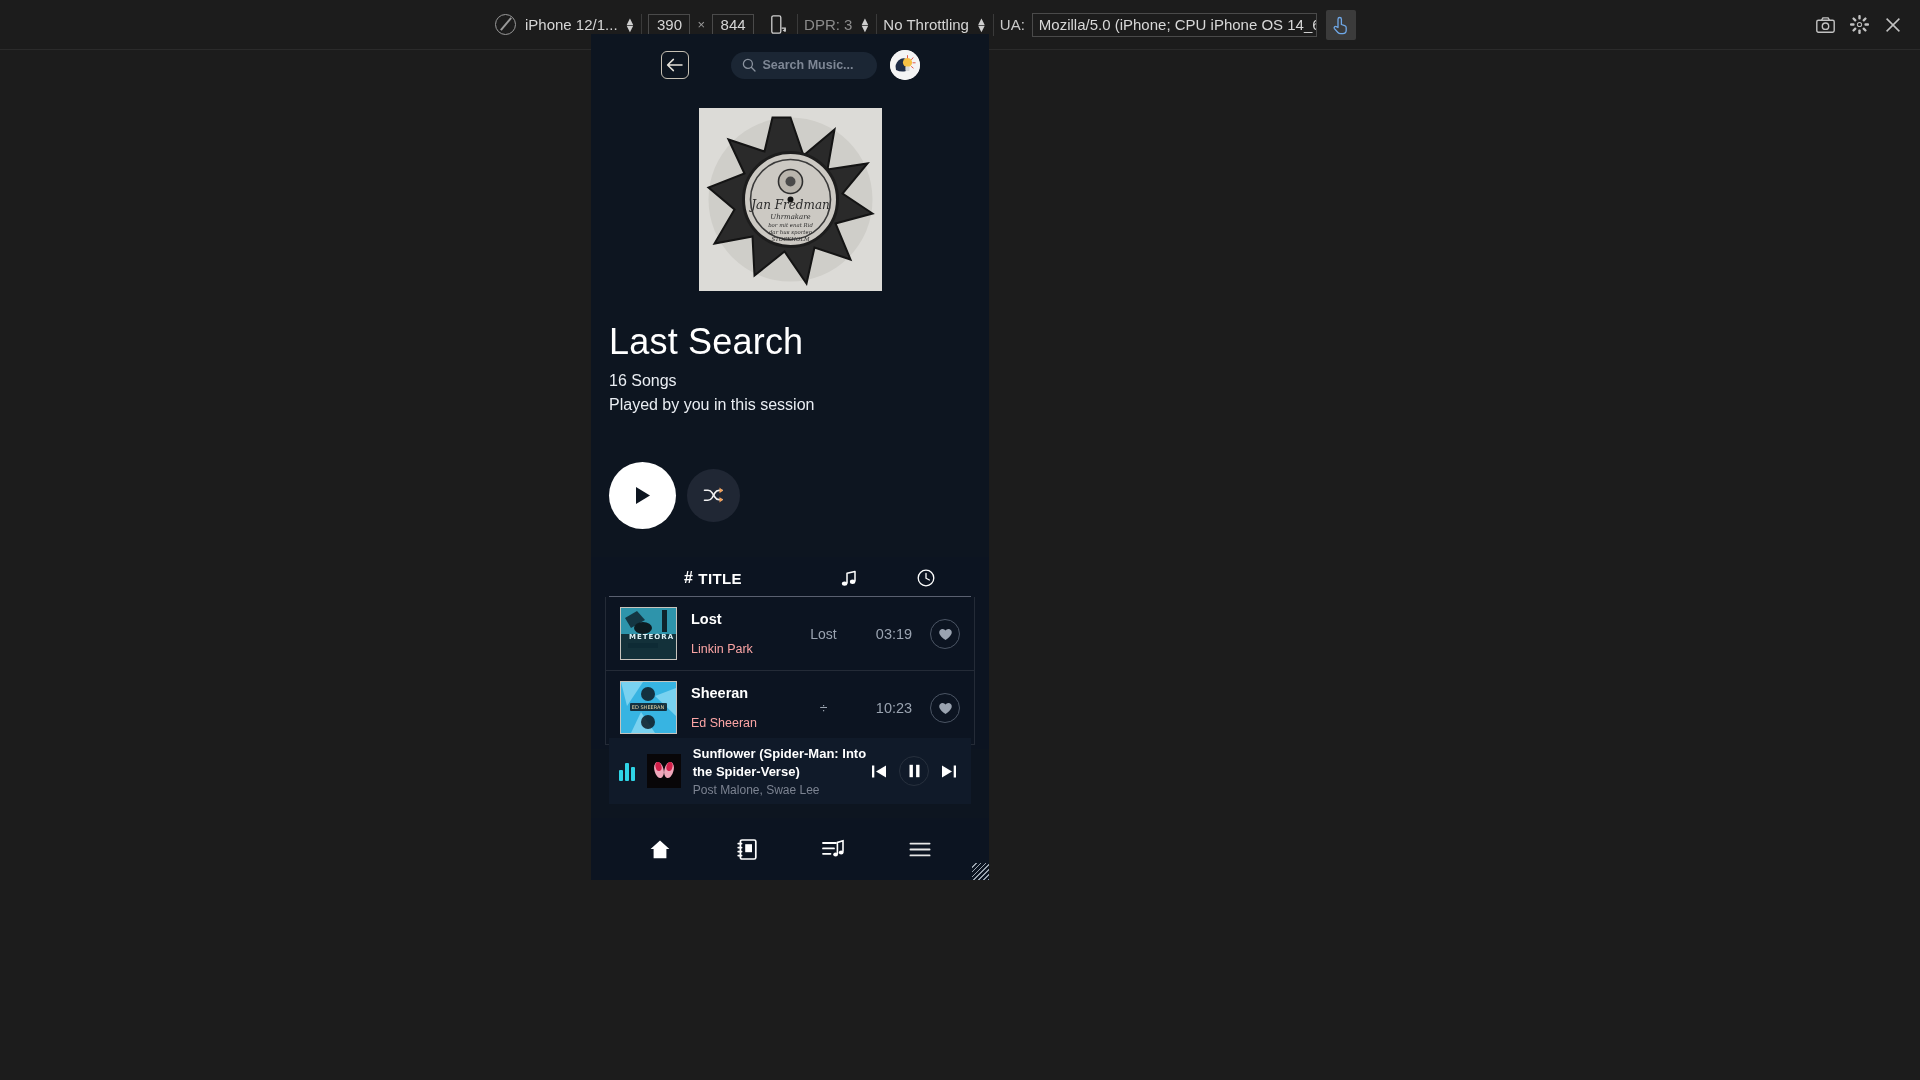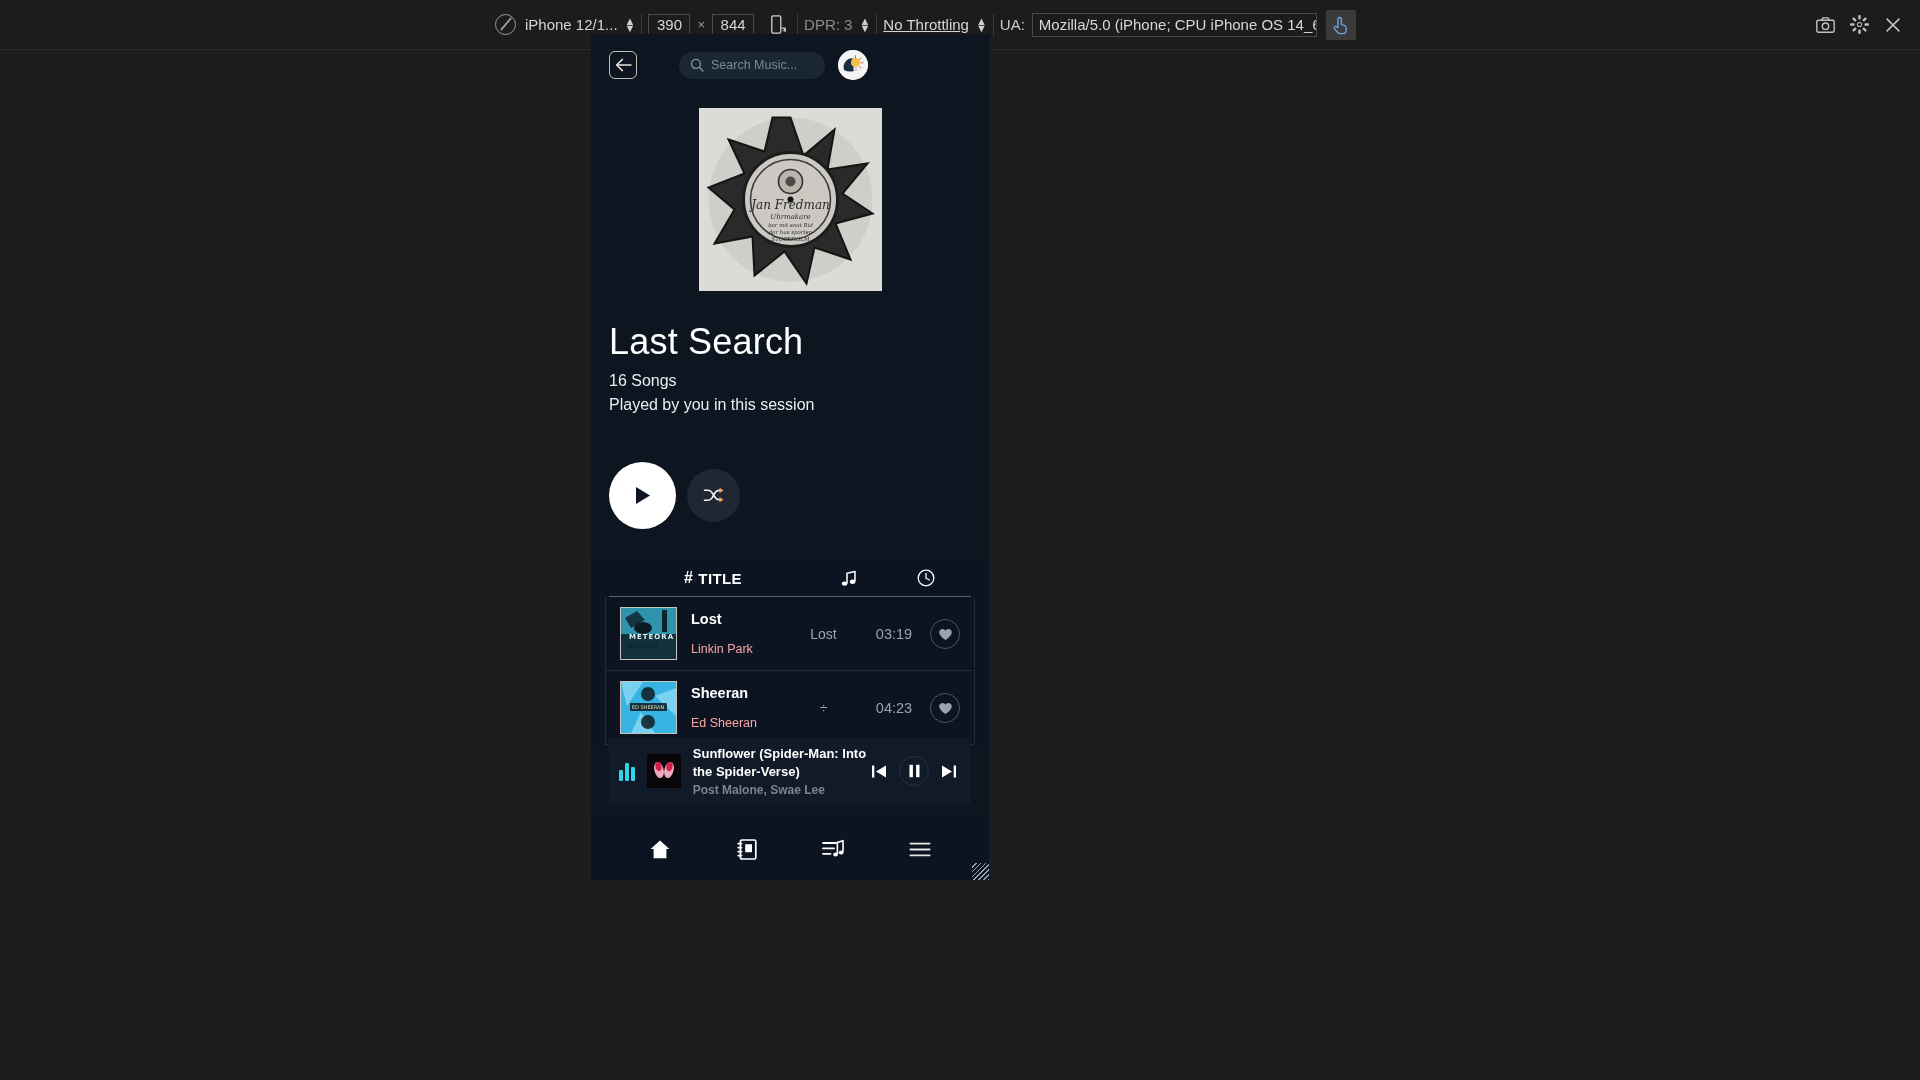--- a/index.html
+++ b/index.html
@@ -42,21 +42,21 @@
     background: #1c1c1c; border: 1px solid #4a4a4a;
     color: #d6d6d6; font-size: 15px; line-height: 20px;
     text-align: center; font-family: "Liberation Sans", sans-serif;
   }
   .dt-x { color: #9a9a9a; font-size: 13px; margin: 0 7px; }
   .rotate-btn {
     width: 26px; height: 26px; margin-left: 11px;
     display: flex; align-items: center; justify-content: center;
   }
   .dt-label { color: #8c8c8c; font-size: 15px; }
-  .dt-value { color: #d6d6d6; font-size: 15px; text-decoration: underline; }
+  .dt-value { color: #d6d6d6; font-size: 15px; }
   .ua-label { color: #c9c9c9; font-size: 15px; margin-right: 7px; }
   .ua-field {
     height: 24px; width: 285px; padding: 0 6px;
     background: #1c1c1c; border: 1px solid #4a4a4a;
     color: #d8d8d8; font-size: 15px; line-height: 22px;
     overflow: hidden; white-space: nowrap;
   }
   .touch-btn {
     width: 30px; height: 30px; margin-left: 9px;
     background: #3b3b3b; border-radius: 2px;
@@ -82,21 +82,21 @@
     position: absolute; right: 0; bottom: 0;
     width: 17px; height: 17px;
     background: repeating-linear-gradient(
       -45deg, #9aa3ad 0 1.2px, transparent 1.2px 3.4px);
     pointer-events: none;
   }
 
   
   .app-header {
     height: 52px; padding: 10px 18px 0 18px;
-    display: flex; align-items: center; justify-content: flex-start;
+    display: flex; align-items: center; justify-content: center; font-weight: bold;
   }
   .back-btn {
     width: 28px; height: 28px; border-radius: 6px;
     border: 1.5px solid #c6c0b4;
     display: flex; align-items: center; justify-content: center;
     flex: none;
   }
   .search-box {
     width: 146px; height: 27px; border-radius: 14px;
     background: #1b2634;
@@ -204,21 +204,21 @@
   .eq { display: flex; align-items: flex-end; gap: 2.5px; height: 20px; }
   .eq i { display: block; width: 3.6px; background: #2fd4e6; border-radius: 1px; }
   .np-art {
     width: 34px; height: 34px; margin-left: 12px;
     background: #0a0a0a; position: relative; overflow: hidden; flex: none;
   }
   .np-meta { margin-left: 12px; flex: 1; min-width: 0; }
   .np-title {
     color: #ffffff; font-size: 13px; font-weight: 700; line-height: 1.33;
   }
-  .np-artist { color: #7c8391; font-size: 12px; font-weight: 700; margin-top: 3px; }
+  .np-artist { color: #7c8391; font-size: 12px; font-weight: 400; margin-top: 3px; }
   .np-controls { display: flex; align-items: center; gap: 8px; }
   .np-btn {
     width: 24px; height: 24px;
     display: flex; align-items: center; justify-content: center;
   }
   .np-btn.pause {
     width: 30px; height: 30px; border-radius: 50%;
     border: 1px solid #2a3murk;
     border: 1px solid #27303d;
   }
@@ -477,21 +477,21 @@
             <circle cx="27" cy="40" r="7"></circle>
           </g>
           <text x="27" y="27" font-family="DejaVu Sans, sans-serif" font-size="5" fill="#e9d7a8" text-anchor="middle">ED SHEERAN</text>
         </svg>
       </div>
       <div class="track-main">
         <div class="track-name">Sheeran</div>
         <div class="track-artist">Ed Sheeran</div>
       </div>
       <div class="track-album">÷</div>
-      <div class="track-time">04:23</div>
+      <div class="track-time">10:23</div>
       <div class="heart-btn">
         <svg width="15" height="14" viewBox="0 0 15 14">
           <path d="M7.5 13 C1 8.6 0.4 5.4 2 3.2 A3.6 3.6 0 0 1 7.5 3.4 A3.6 3.6 0 0 1 13 3.2 C14.6 5.4 14 8.6 7.5 13 Z" fill="#9aa3b0"></path>
         </svg>
       </div>
     </div>
   </div>
 
   <div class="now-playing">
     <div class="eq">

